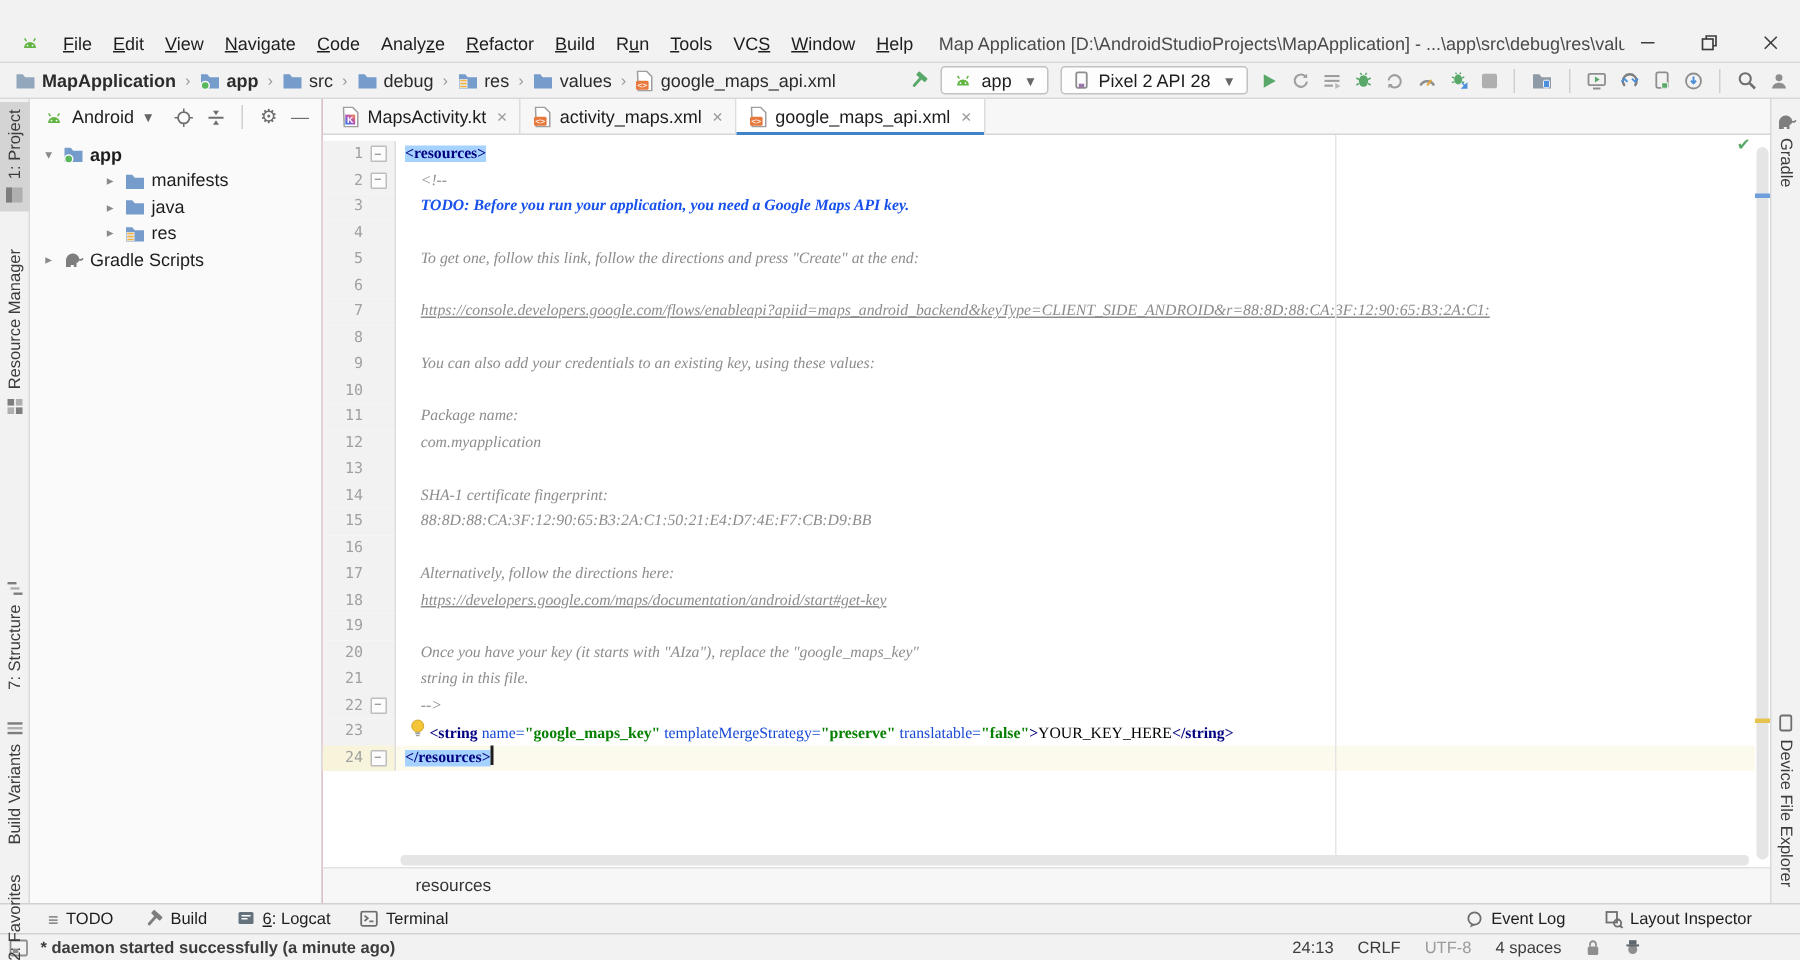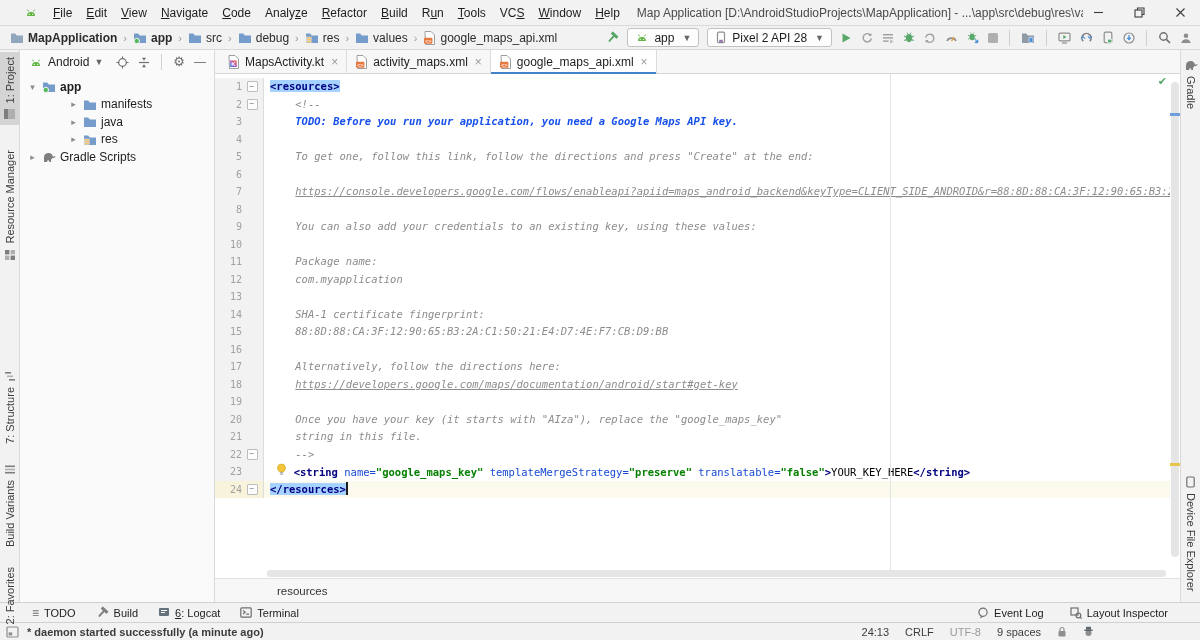--- a/index.html
+++ b/index.html
@@ -2,21 +2,21 @@
 <html><head>
 <meta charset="utf-8">
 <style>
   html,body{margin:0;padding:0;width:1200px;height:640px;overflow:hidden;
     font-family:"Liberation Sans",sans-serif;background:#F2F2F2;}
   *{box-sizing:border-box;}
   #window{width:1200px;height:640px;display:flex;flex-direction:column;background:#F2F2F2;}
 
   
   #titlebar{height:26px;flex:none;display:flex;align-items:center;background:#F2F2F2;
-    border-bottom:1px solid #D9D9D9;padding-left:24px;}
+    border-bottom:1px solid #D9D9D9;padding-left:13px;margin-top:16px;}
   #menubar{display:flex;align-items:center;margin-left:8px;}
   .menu-item{padding:0 7px;font-size:12px;color:#1D1D1D;cursor:default;}
   .menu-item u{text-decoration:underline;}
   #wintitle{margin-left:10px;font-size:12px;color:#4A4A4A;white-space:nowrap;overflow:hidden;flex:1;}
   #wincontrols{display:flex;align-items:center;gap:30px;margin-right:14px;margin-left:10px;}
   #wincontrols .ic{cursor:default;}
 
   
   #toolbar{height:24px;flex:none;display:flex;align-items:center;background:#F2F2F2;
     border-bottom:1px solid #D9D9D9;padding:0 8px;justify-content:center;}
@@ -79,21 +79,21 @@
   .code-row{display:flex;height:17.5px;}
   .gut{width:49px;flex:none;background:#F2F2F2;border-right:1px solid #DDDDDD;
     display:flex;align-items:center;}
   .code-row.cur{background:#FCFAED;justify-content:flex-end;}
   .code-row.cur .gut{background:#F8F4DC;}
   .ln{width:27px;text-align:right;color:#A1A1A1;flex:none;font-size:10px;}
   .fold{width:20px;flex:none;display:flex;align-items:center;justify-content:center;}
   .fold.has::before{content:"−";font-size:8px;width:9px;height:9px;border:1px solid #BDBDBD;
     background:#FCFCFC;color:#7E7E7E;display:flex;align-items:center;justify-content:center;
     border-radius:1px;line-height:1;}
-  .code{padding-left:6px;flex:1;color:#1D1D1D;}
+  .code{padding-left:6px;flex:1;color:#1D1D1D;font-family:Liberation Serif, serif;}
   .tk-tag{color:#000080;font-weight:bold;}
   .tk-attr{color:#174AD4;}
   .tk-val{color:#068000;font-weight:bold;}
   .tk-cmt{color:#8C8C8C;font-style:italic;}
   .tk-todo{color:#1750EB;font-weight:bold;font-style:italic;}
   .tk-link{color:#8C8C8C;font-style:italic;text-decoration:underline;}
   .tk-txt{color:#000;}
   .tk-sel{background:#A6D2FF;}
   .caret{display:inline-block;width:2px;height:13px;background:#1D1D1D;vertical-align:-2px;}
   #margin-line{position:absolute;left:675px;top:0;bottom:8px;width:1px;background:#E5E5E5;}
@@ -683,21 +683,21 @@
         <svg width="13" height="12" viewBox="0 0 13 12" xmlns="http://www.w3.org/2000/svg">
           <rect x="1" y="1" width="11" height="10" rx="1" fill="none" stroke="#8E8E8E" stroke-width="1.2"></rect>
           <rect x="2.6" y="6.4" width="3.6" height="3" fill="#8E8E8E"></rect>
         </svg>
       </span>
     <span id="status-message">* daemon started successfully (a minute ago)</span>
     <div id="status-right">
       <span>24:13</span>
       <span>CRLF</span>
       <span class="dim">UTF-8</span>
-      <span>9 spaces</span>
+      <span>4 spaces</span>
       <span class="ic" id="sb-lock">
           <svg width="10" height="12" viewBox="0 0 10 12" xmlns="http://www.w3.org/2000/svg">
             <rect x="1.5" y="5" width="7" height="5.6" rx="1" fill="#8E8E8E"></rect>
             <path d="M3 5V3.5a2 2 0 0 1 4 0V5" fill="none" stroke="#8E8E8E" stroke-width="1.2"></path>
           </svg>
         </span>
       <span class="ic" id="sb-hector">
           <svg width="11" height="12" viewBox="0 0 11 12" xmlns="http://www.w3.org/2000/svg">
             <circle cx="5.5" cy="7" r="3" fill="#8E8E8E"></circle>
             <rect x="1.3" y="3.6" width="8.4" height="1.4" fill="#5F666D"></rect>

